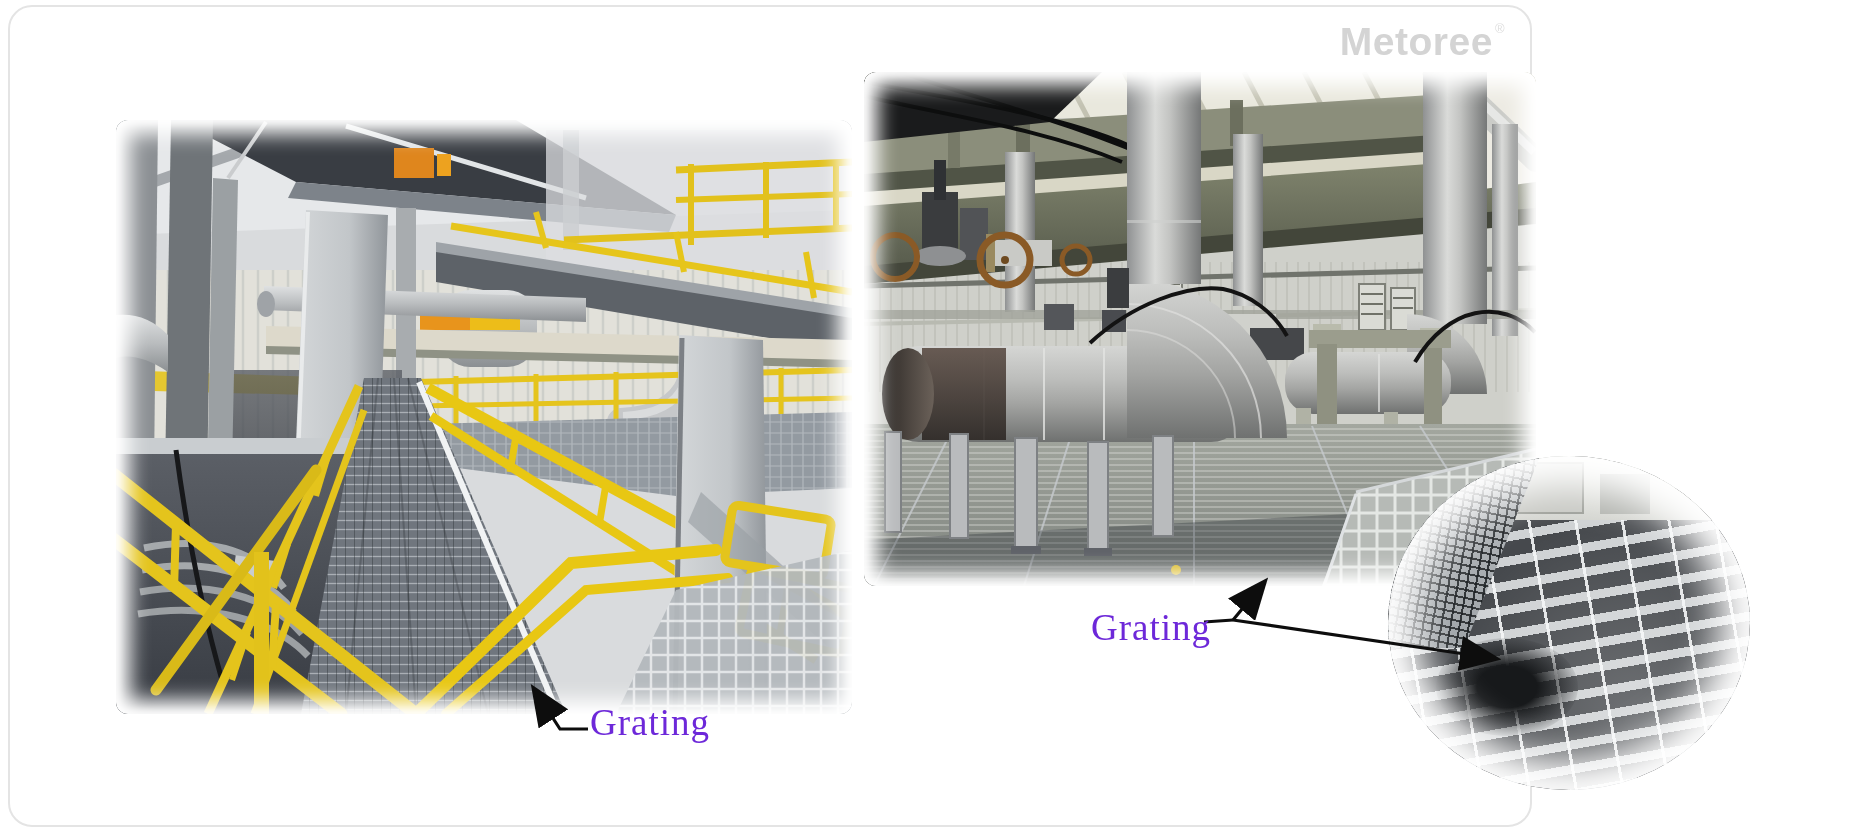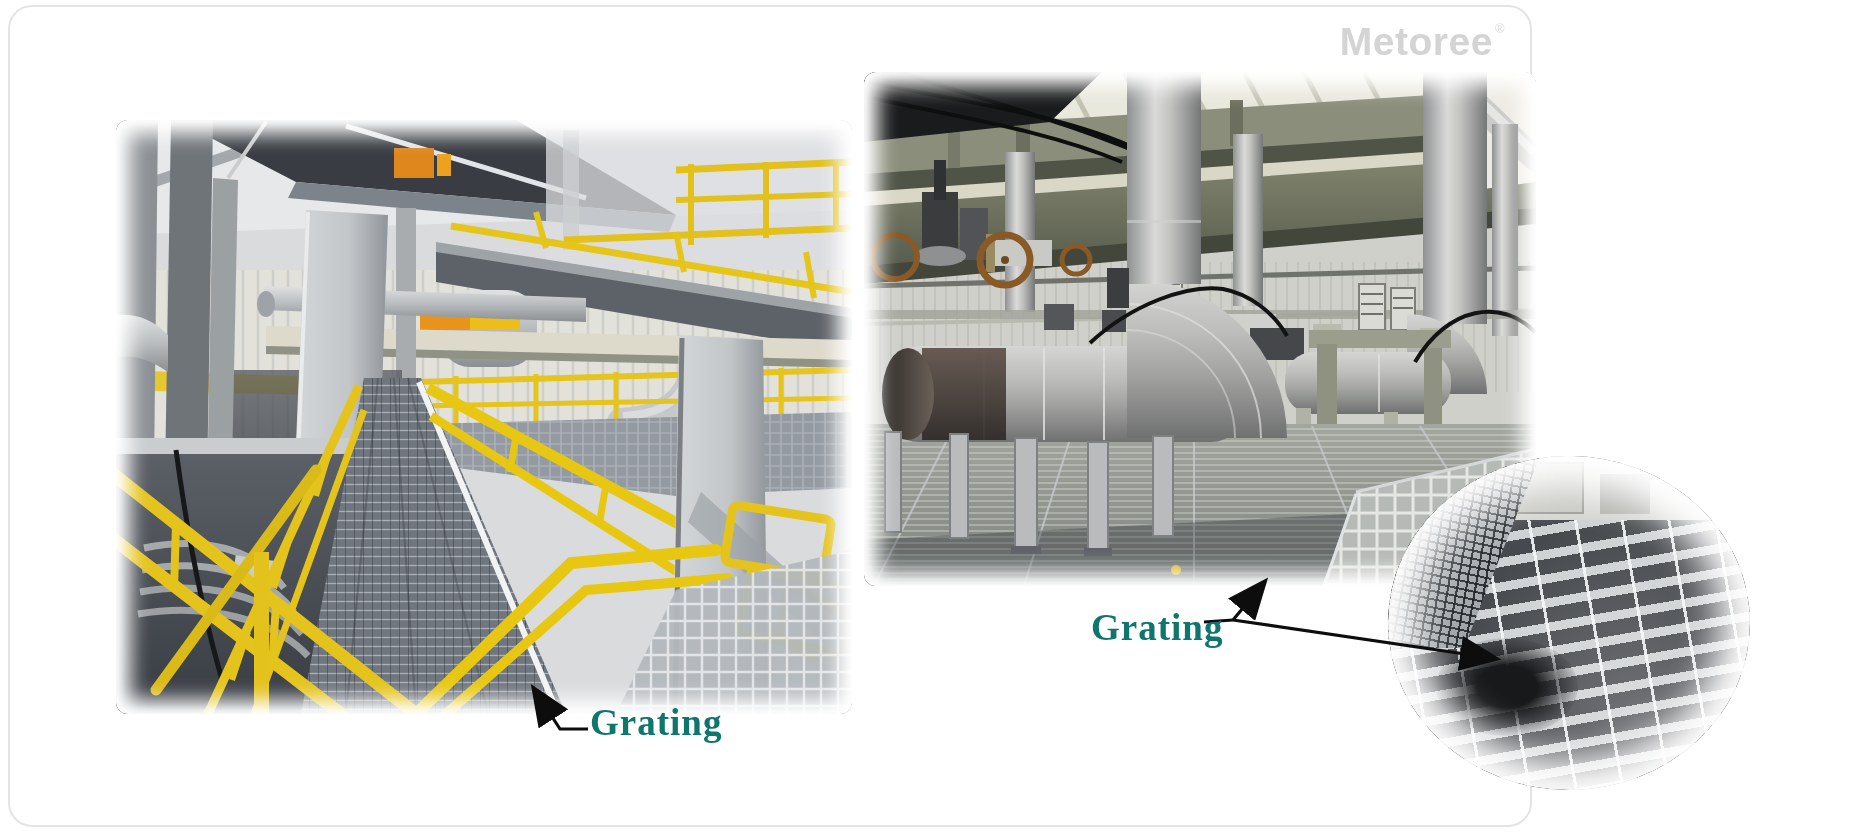--- a/index.html
+++ b/index.html
@@ -36,22 +36,22 @@
          background:
            repeating-linear-gradient(100deg, rgba(28,32,35,.85) 0 2px, rgba(0,0,0,0) 2px 9px),
            repeating-linear-gradient(12deg, rgba(24,27,29,.8) 0 2px, rgba(0,0,0,0) 2px 8px),
            linear-gradient(#b5b9bc,#9fa4a8);}
   .inset .hole{position:absolute;left:48px;top:182px;width:142px;height:98px;border-radius:50%;
          background:radial-gradient(#17191b 30%, rgba(23,25,27,0) 75%);}
   .inset .feather-e{position:absolute;inset:0;border-radius:50%;pointer-events:none;
          box-shadow:inset 0 0 38px 30px #ffffff;}
 
   .overlay-arrows{position:absolute;left:0;top:0;width:1875px;height:834px;z-index:5;pointer-events:none;}
-  .g-label{position:absolute;font-family:"Liberation Serif",serif;font-size:37px;color:#0f766e;
-           letter-spacing:1px;z-index:6;white-space:nowrap;font-weight:bold;}
+  .g-label{position:absolute;font-family:"Liberation Serif",serif;font-size:37px;color:#6d28d9;
+           letter-spacing:1px;z-index:6;white-space:nowrap;}
   .g-label-left{left:590px;top:701px;}
   .g-label-right{left:1091px;top:606px;}
 </style>
 </head>
 <body>
 
 <div class="stage">
   <div class="card"></div>
 
   <div class="logo">

